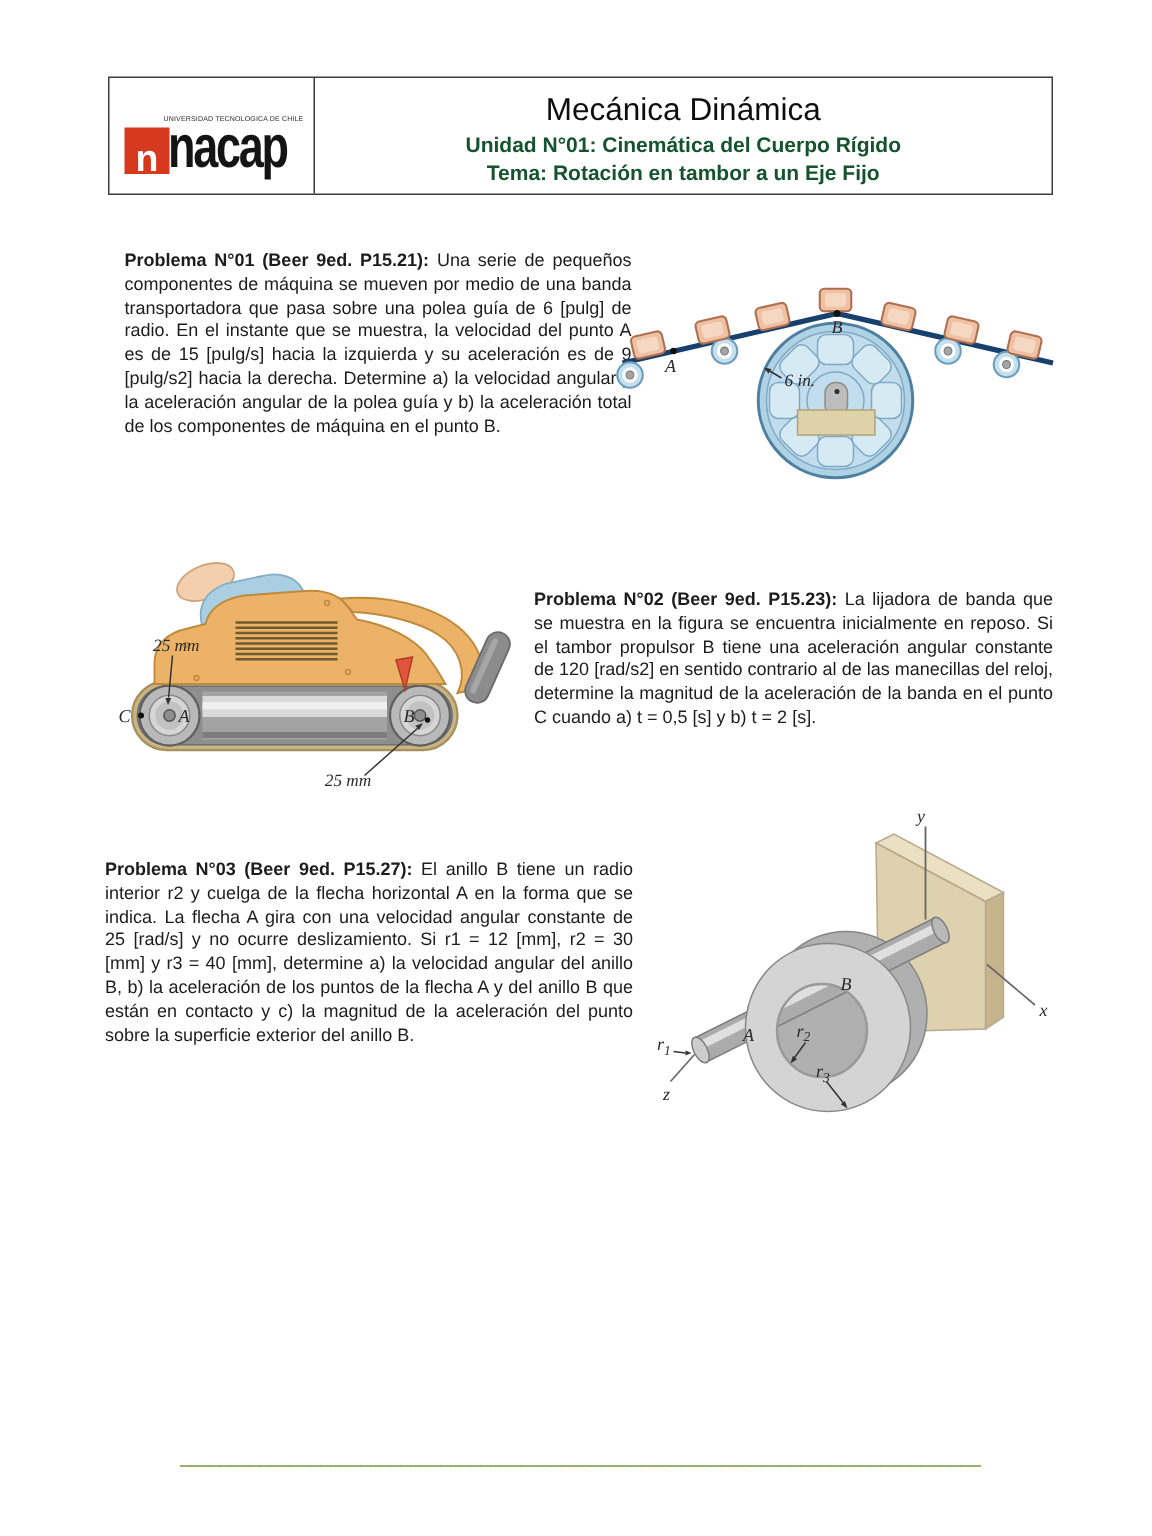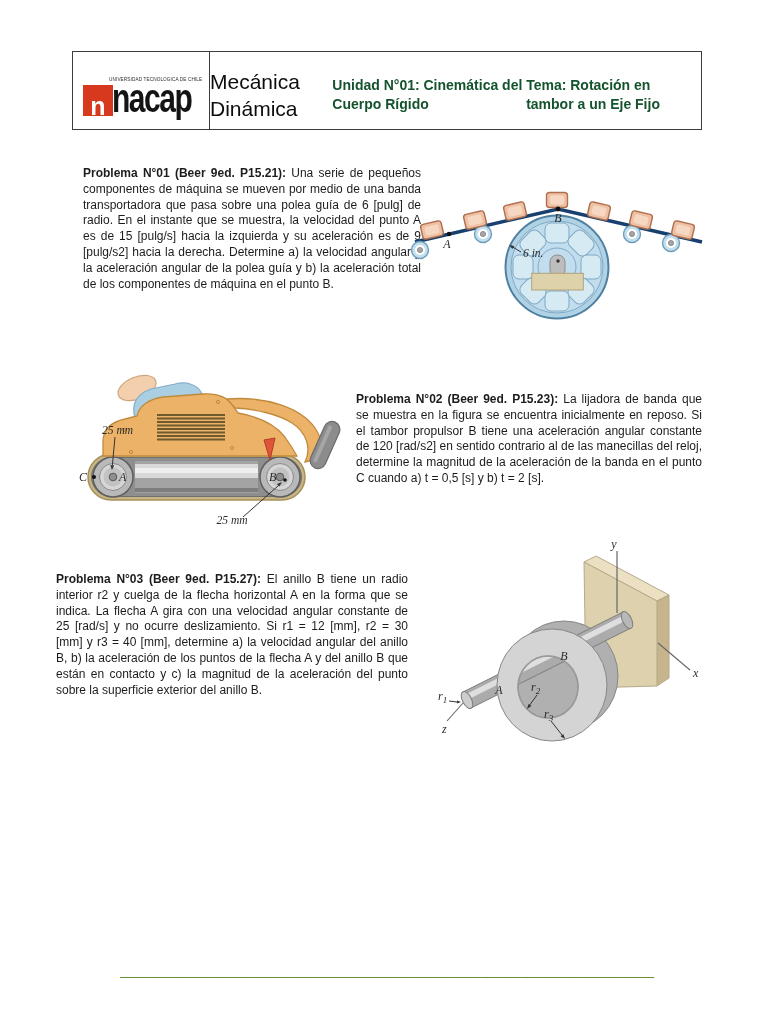--- a/index.html
+++ b/index.html
@@ -10,30 +10,30 @@
   .header-table{position:absolute;left:72px;top:51px;width:628px;height:77px;
                 border:1.5px solid #3c3c3c;display:flex;}
   .logo-cell{position:relative;width:136px;border-right:1.5px solid #3c3c3c;flex:none;}
   .logo-top{position:absolute;left:36px;top:25px;font-size:10px;letter-spacing:.2px;
             color:#2e2e2e;white-space:nowrap;transform:scale(.47);transform-origin:0 0;}
   .logo-mark{position:absolute;left:10px;top:33px;width:30px;height:31px;background:#d6391d;
              display:flex;align-items:flex-end;justify-content:center;}
   .logo-mark-n{color:#ffffff;font-weight:700;font-size:25px;line-height:.78;font-family:"Liberation Sans",sans-serif;}
   .logo-text{position:absolute;left:39px;top:26px;font-size:40px;font-weight:700;line-height:1;
              letter-spacing:-2px;color:#141414;transform:scaleX(.75);transform-origin:0 0;}
-  .title-cell{flex:1;display:flex;flex-direction:row;align-items:center;padding-top:8px;}
+  .title-cell{flex:1;display:flex;flex-direction:column;align-items:center;padding-top:8px;}
   .doc-title{font-size:21px;color:#0d0d0d;line-height:27px;}
   .doc-subtitle{font-size:14px;font-weight:700;color:#14532d;line-height:19px;}
 
   
   .problem{position:absolute;font-size:12px;line-height:15.8px;text-align:justify;color:#1c1c1c;}
   .problem b{font-weight:700;}
   .p1{left:83px;top:166px;width:338px;}
   .p2{left:356px;top:392px;width:346px;}
-  .p3{left:56px;top:572px;width:352px;}
+  .p3{left:70px;top:572px;width:352px;}
 
   
   .fig{position:absolute;}
   .flabel{font-family:"Liberation Serif",serif;font-style:italic;font-size:12px;fill:#2b2b2b;}
   .fdim{font-family:"Liberation Serif",serif;font-style:italic;font-size:11.5px;fill:#2b2b2b;}
   .sub{font-size:9px;}
 
   
   .separator{position:absolute;left:120px;top:964px;width:540px;height:18px;overflow:hidden;
              white-space:nowrap;font-size:12px;color:#4d7c0f;letter-spacing:0;}

